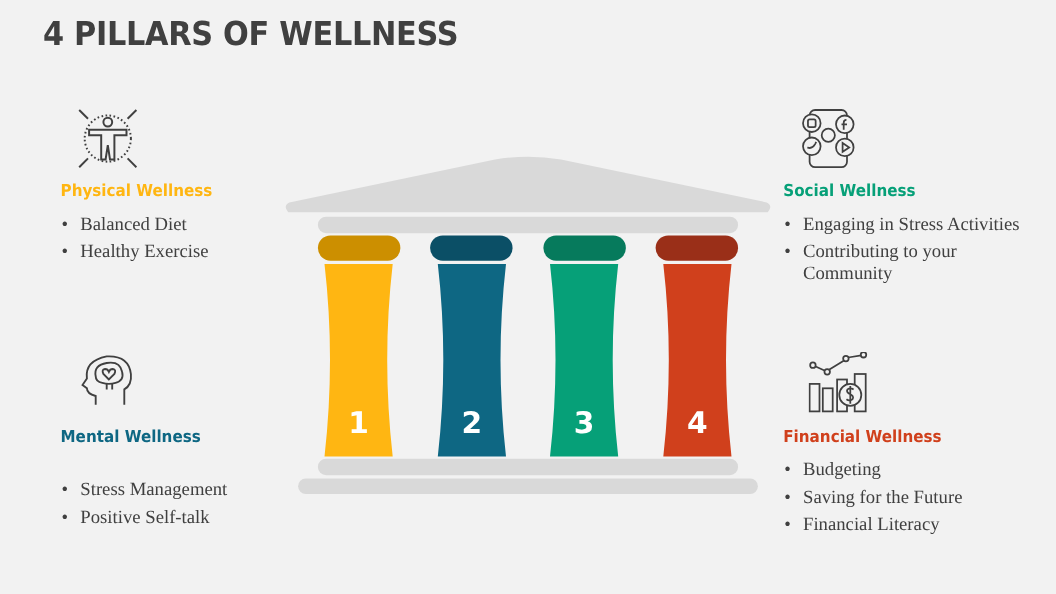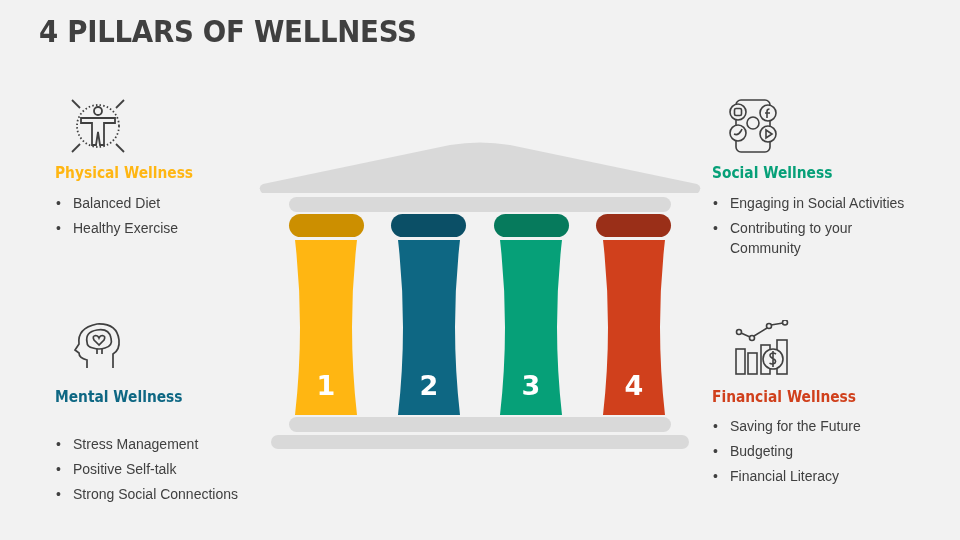--- a/index.html
+++ b/index.html
@@ -1,21 +1,21 @@
 <!DOCTYPE html>
 <html><head>
 <meta charset="utf-8">
 <style>
   html,body{margin:0;padding:0;}
   body{width:960px;height:540px;background:#f2f2f2;position:relative;overflow:hidden;font-family:"Liberation Sans",sans-serif;color:#404040;}
   .title{position:absolute;left:39px;top:14px;font-size:30px;font-weight:bold;color:#404040;letter-spacing:-0.3px;font-family:"DejaVu Sans",sans-serif;transform:scaleX(0.92);transform-origin:left top;}
   .block{position:absolute;}
   .block .icon{position:absolute;}
   .block h3{margin:0;font-size:15px;font-weight:bold;font-family:"DejaVu Sans",sans-serif;position:absolute;white-space:nowrap;transform:scaleX(0.92);transform-origin:left top;}
-  .block ul{position:absolute;margin:0;padding:0;list-style:none;font-size:14px;line-height:19.5px;color:#404040;}
+  .block ul{position:absolute;margin:0;padding:0;list-style:none;font-size:17px;line-height:19.5px;color:#404040;font-family:Liberation Serif, serif;}
   .block li{position:relative;padding-left:18px;margin-bottom:5.5px;}
   .block li::before{content:"•";position:absolute;left:1px;top:0;color:#404040;}
   .num{position:absolute;color:#fff;font-weight:bold;font-size:27px;font-family:"DejaVu Sans",sans-serif;text-align:center;width:62px;}
   svg{display:block;}
 </style>
 </head>
 <body>
 
 <div class="title">4 PILLARS OF WELLNESS</div>
 
@@ -65,57 +65,56 @@
   <svg class="icon" style="left:73px;top:320px;" width="52" height="52" viewBox="0 0 52 52" fill="none" stroke="#404040" stroke-width="1.7">
     <path d="M14 48 L14 40 Q6 38 6 33 L2 30 L6 24 Q4 8 24 4 Q44 3 46 20 Q47 30 40 34 L40 48"></path>
     <path d="M14 22 Q12 12 24 10 Q36 8 38 18 Q40 26 32 28 Q26 30 20 28 Q14 27 14 22 Z"></path>
     <path d="M26 25 L21 20 Q19 16 22.5 15.5 Q25 15.5 26 18 Q27 15.5 29.5 15.5 Q33 16 31 20 Z"></path>
     <path d="M24 29 L24 34 M29 29 L29 34"></path>
   </svg>
   <h3 style="left:55px;top:388px;color:#0e6783;">Mental Wellness</h3>
   <ul style="left:55px;top:435px;width:210px;">
     <li>Stress Management</li>
     <li>Positive Self-talk</li>
-    <li>Strong Social Connections</li>
   </ul>
 </div>
 
 <div class="block" style="left:0;top:0;">
   <svg class="icon" style="left:726px;top:98px;" width="56" height="56" viewBox="0 0 56 56" fill="none" stroke="#404040" stroke-width="1.6">
     <rect x="10" y="2" width="34" height="52" rx="5"></rect>
     <circle cx="12" cy="14" r="8" fill="#f2f2f2"></circle>
       <rect x="8.5" y="10.5" width="7" height="7" rx="1.5"></rect>
     <circle cx="42" cy="15" r="8" fill="#f2f2f2"></circle>
       <path d="M43.5 11 Q41 11 41 13.5 L41 20 M39 15 L44 15"></path>
     <circle cx="27" cy="25" r="6" fill="#f2f2f2"></circle>
     <circle cx="12" cy="35" r="8" fill="#f2f2f2"></circle>
       <path d="M8 36 Q12 38 15 33 L16 31"></path>
     <circle cx="42" cy="36" r="8" fill="#f2f2f2"></circle>
       <path d="M40 32 L46 36 L40 40 Z"></path>
   </svg>
   <h3 style="left:712px;top:164px;color:#06a078;">Social Wellness</h3>
   <ul style="left:712px;top:194px;width:230px;">
-    <li>Engaging in Social Activities</li>
+    <li>Engaging in Stress Activities</li>
     <li style="width:150px;">Contributing to your Community</li>
   </ul>
 </div>
 
 <div class="block" style="left:0;top:0;">
   <svg class="icon" style="left:735px;top:320px;" width="56" height="56" viewBox="0 0 56 56" fill="none" stroke="#404040" stroke-width="1.6">
     <circle cx="4" cy="12" r="2.5"></circle>
       <circle cx="17" cy="18" r="2.5"></circle>
       <circle cx="34" cy="6" r="2.5"></circle>
       <circle cx="50" cy="2.5" r="2.5"></circle>
     <path d="M6 13 L15 17 M19 16 L32 8 M36 5 L48 3"></path>
     <rect x="1" y="29" width="9" height="25"></rect>
       <rect x="13" y="33" width="9" height="21"></rect>
     <rect x="26" y="25" width="9" height="29"></rect>
       <rect x="42" y="20" width="10" height="34"></rect>
     <circle cx="38" cy="39" r="10" fill="#f2f2f2"></circle>
     <path d="M41 34 Q38 32 35.5 34 Q34 36 37 38 Q42 40 40 43 Q37 45 34.5 43 M38 31 L38 47"></path>
   </svg>
   <h3 style="left:712px;top:388px;color:#d0401c;">Financial Wellness</h3>
   <ul style="left:712px;top:417px;width:220px;">
+    <li>Budgeting</li>
     <li>Saving for the Future</li>
-    <li>Budgeting</li>
     <li>Financial Literacy</li>
   </ul>
 </div>
 
 </body></html>

